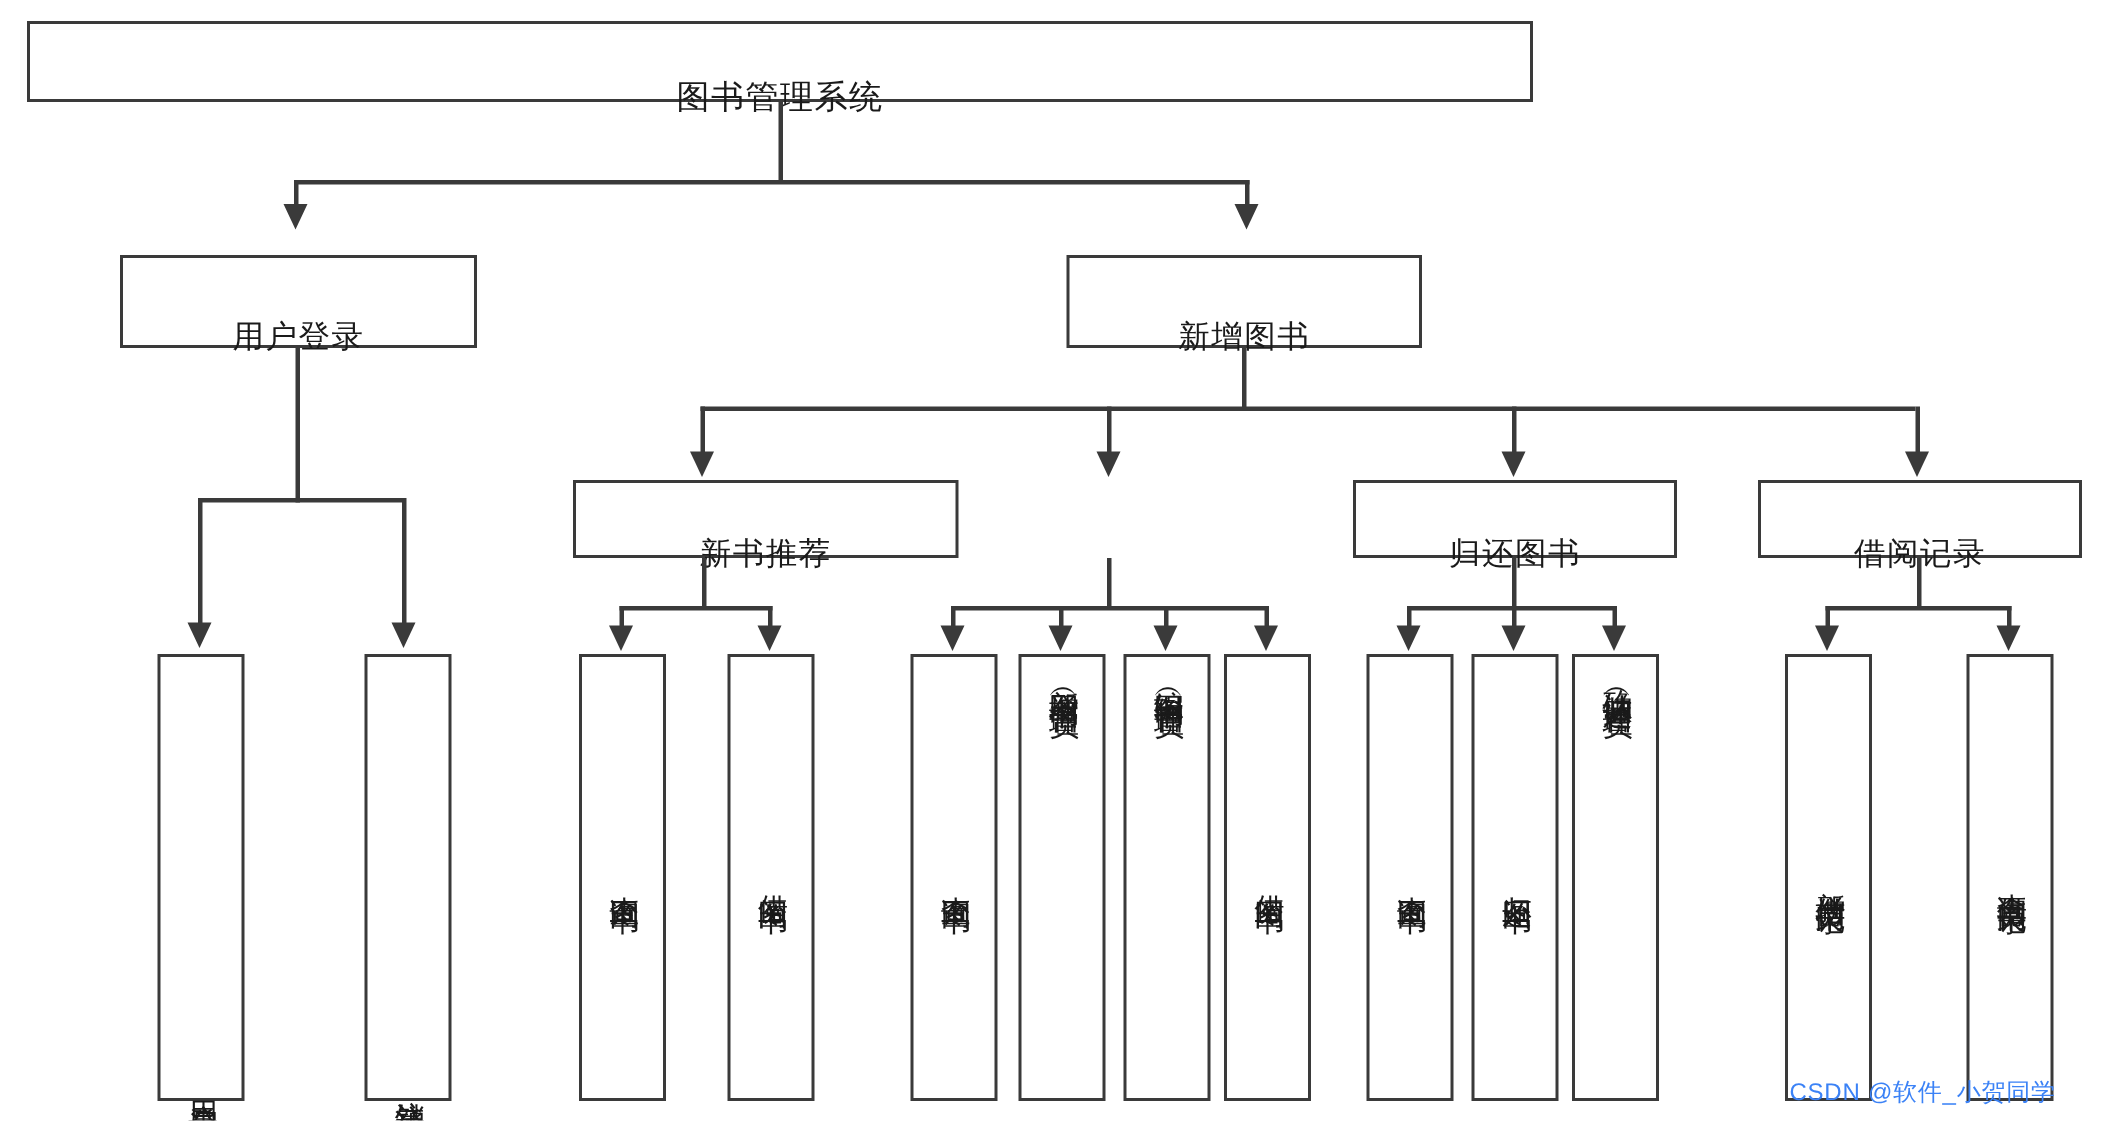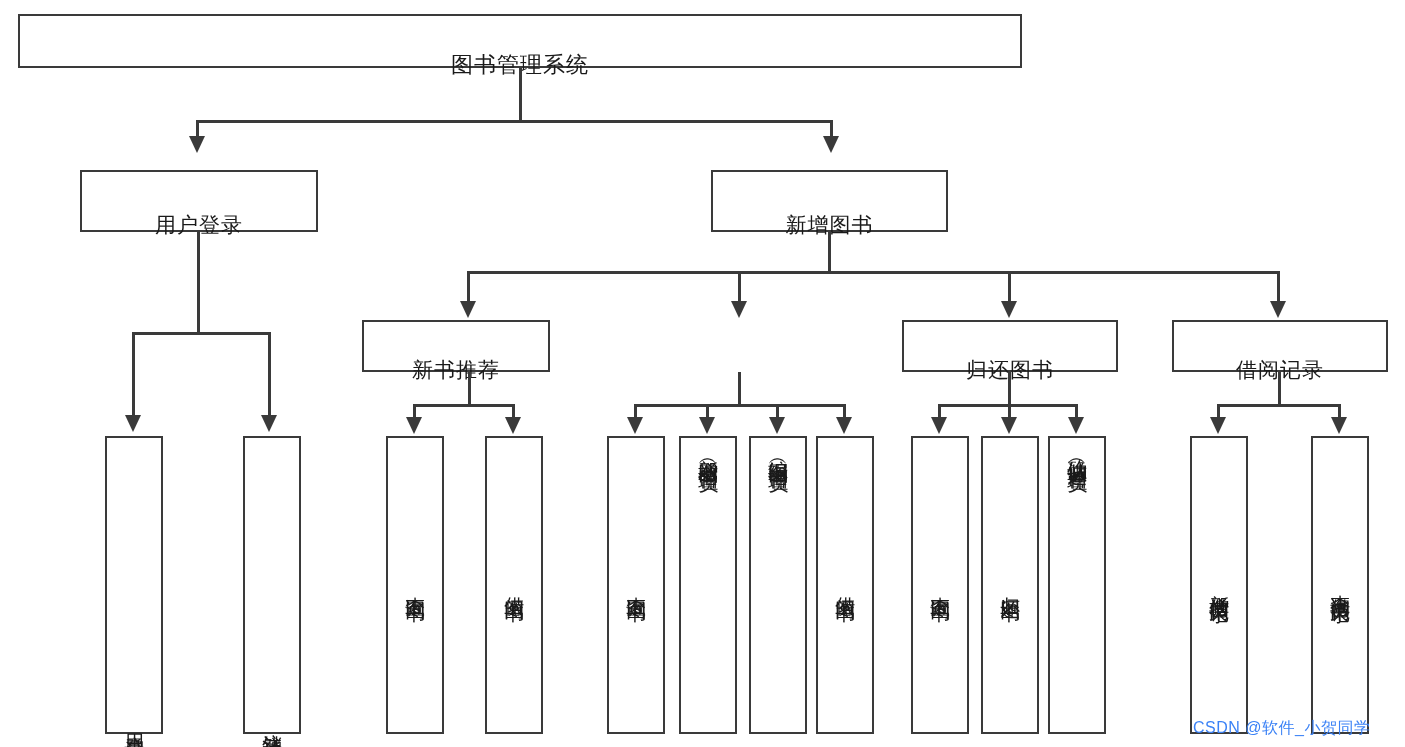--- a/index.html
+++ b/index.html
@@ -112,21 +112,21 @@
   <div class="hline" style="left:467px;top:271px;width:810px;"></div>
   <div class="vline" style="left:467px;top:271px;height:32px;"></div>
   <div class="vline" style="left:738px;top:271px;height:32px;"></div>
   <div class="vline" style="left:1008px;top:271px;height:32px;"></div>
   <div class="vline" style="left:1277px;top:271px;height:32px;"></div>
   <div class="arrow" style="left:460px;top:301px;"></div>
   <div class="arrow" style="left:731px;top:301px;"></div>
   <div class="arrow" style="left:1001px;top:301px;"></div>
   <div class="arrow" style="left:1270px;top:301px;"></div>
 
-  <div class="node" style="left:362px;top:320px;width:188px;height:52px;">
+  <div class="node" style="left:382px;top:320px;width:257px;height:52px;">
     <span class="lbl">新书推荐</span>
   </div>
   <div class="node" style="left:902px;top:320px;width:216px;height:52px;">
     <span class="lbl">归还图书</span>
   </div>
   <div class="node" style="left:1172px;top:320px;width:216px;height:52px;">
     <span class="lbl">借阅记录</span>
   </div>
 
   <div class="vline" style="left:468px;top:372px;height:34px;"></div>

